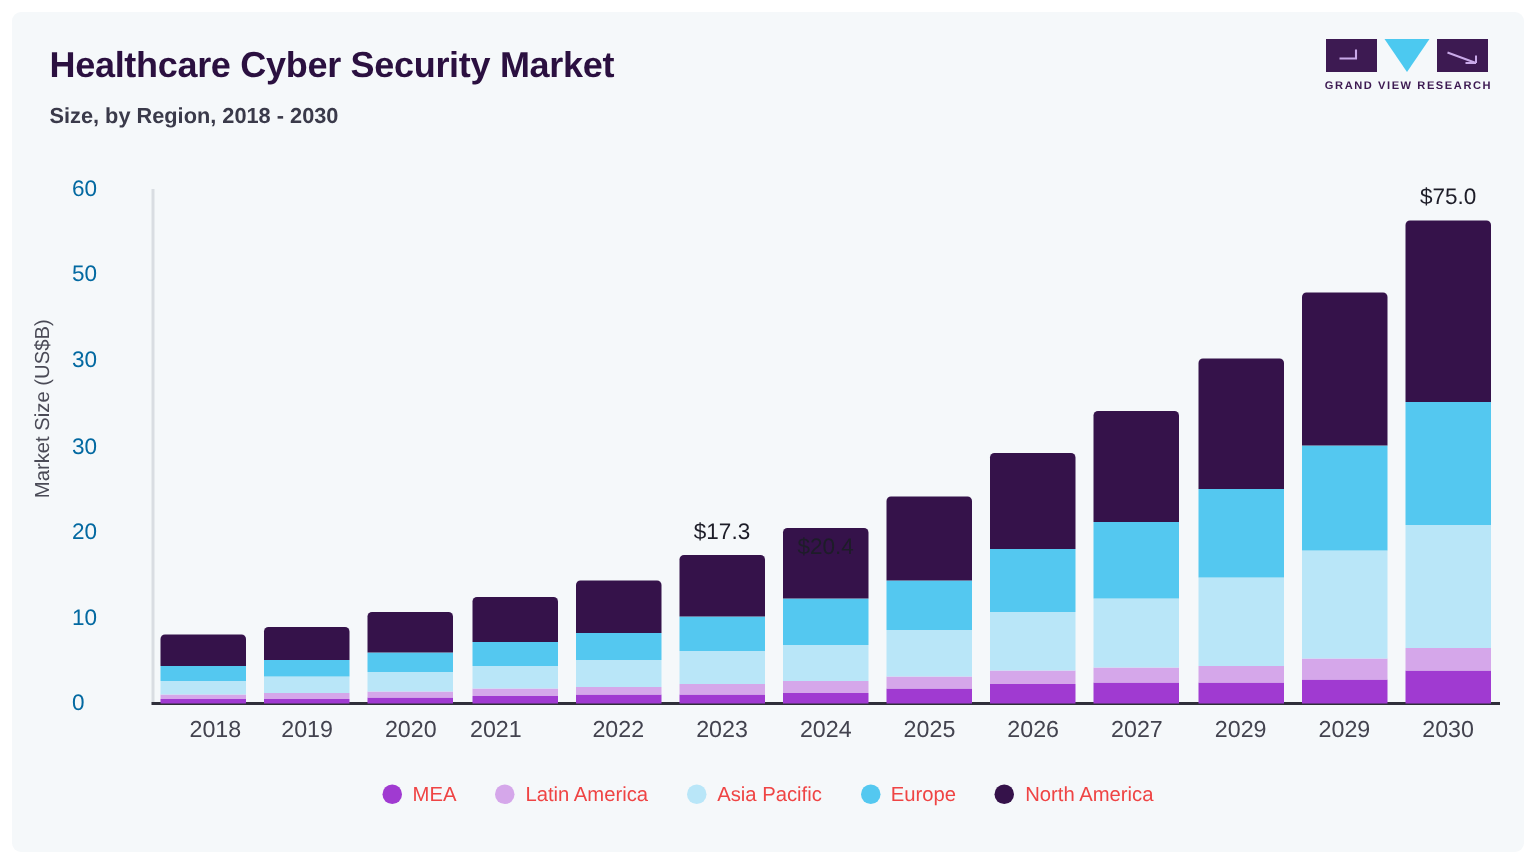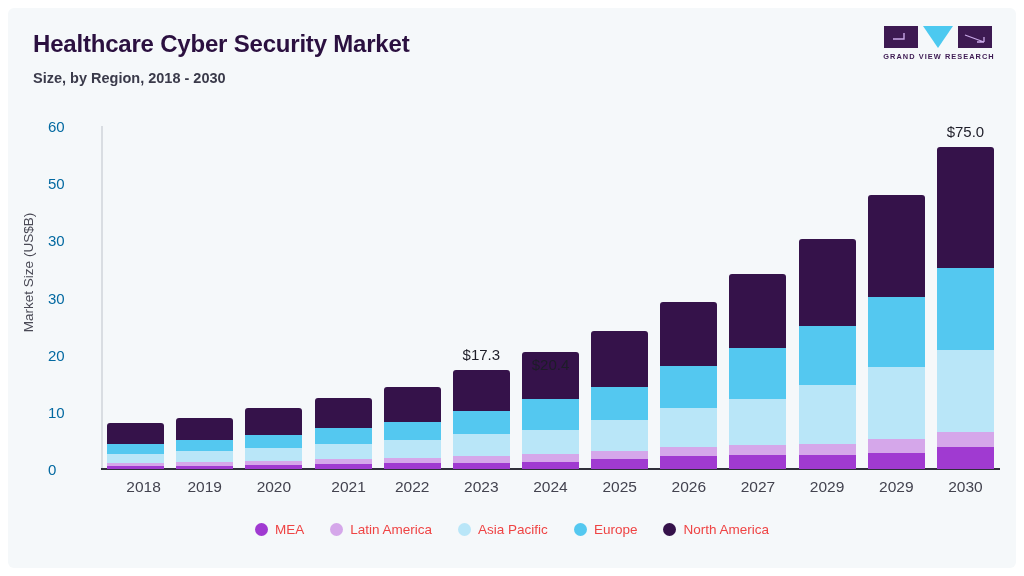--- a/index.html
+++ b/index.html
@@ -238,21 +238,21 @@
         <span class="leg-label">Europe</span>
       </div>
       <div class="leg-item">
         <span class="leg-dot" style="background: rgb(53, 18, 74);"></span>
         <span class="leg-label">North America</span>
       </div>
     </div>
 <div class="xlab" style="left: 101px; width: 69.1538px;">2018</div>
     <div class="xlab" style="left: 162.154px; width: 69.1538px;">2019</div>
     <div class="xlab" style="left: 231.308px; width: 69.1538px;">2020</div>
-    <div class="xlab" style="left: 306px; width: 69.1538px;">2021</div>
+    <div class="xlab" style="left: 288px; width: 69.1538px;">2021</div>
     <div class="xlab" style="left: 369.615px; width: 69.1538px;">2022</div>
     <div class="xlab" style="left: 438.769px; width: 69.1538px;">2023</div>
     <div class="xlab" style="left: 507.923px; width: 69.1538px;">2024</div>
     <div class="xlab" style="left: 577.077px; width: 69.1538px;">2025</div>
     <div class="xlab" style="left: 646.231px; width: 69.1538px;">2026</div>
     <div class="xlab" style="left: 715.385px; width: 69.1538px;">2027</div>
     <div class="xlab" style="left: 784.538px; width: 69.1538px;">2029</div>
     <div class="xlab" style="left: 853.692px; width: 69.1538px;">2029</div>
     <div class="xlab" style="left: 922.846px; width: 69.1538px;">2030</div>
     <div class="vlabel" style="left: 423.346px; width: 100px; top: 338.102px;">$17.3</div>

